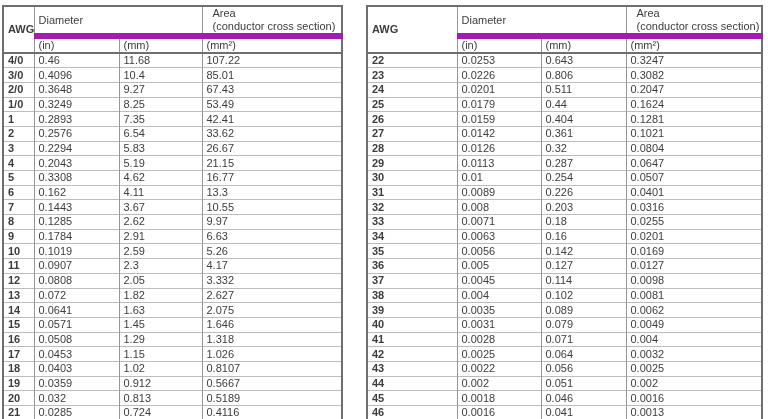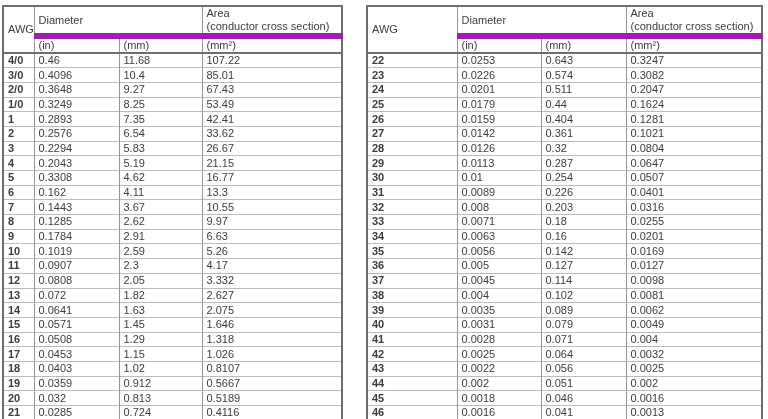--- a/index.html
+++ b/index.html
@@ -43,22 +43,22 @@
   .awg-table thead tr.units-row { height: 16px; }
   .awg-table thead tr.title-row { height: 27px; }
   .awg-table thead tr:first-child th { border-top: none; }
   .awg-table thead tr:last-child th,
   .awg-table thead th[rowspan] { border-bottom: 2px solid #6e6e6e; }
 
   .awg-table tbody tr { height: 14.7px; margin-left: 32px; }
   .awg-table tbody td { border-top: 1px solid #bcbcbc; border-bottom: none; }
   .awg-table tbody tr:first-child td { border-top: none; }
   .awg-table tbody td:first-child { font-weight: bold; }
-  .awg-table th.awg-head { font-weight: normal; }
-  .area-head span { display: block; }
+  .awg-table th.awg-head { font-weight: bold; }
+  .area-head span { display: block; margin-left: 6px; }
 </style>
 </head>
 <body>
 
 <table class="awg-table" id="table-left">
   <colgroup>
     <col style="width:31px">
       <col style="width:85px">
       <col style="width:83px">
       <col style="width:140px">
@@ -257,21 +257,21 @@
   <tbody>
       <tr>
         <td>22</td>
         <td>0.0253</td>
         <td>0.643</td>
         <td>0.3247</td>
       </tr>
       <tr>
         <td>23</td>
         <td>0.0226</td>
-        <td>0.574</td>
+        <td>0.806</td>
         <td>0.3082</td>
       </tr>
       <tr>
         <td>24</td>
         <td>0.0201</td>
         <td>0.511</td>
         <td>0.2047</td>
       </tr>
       <tr>
         <td>25</td>

